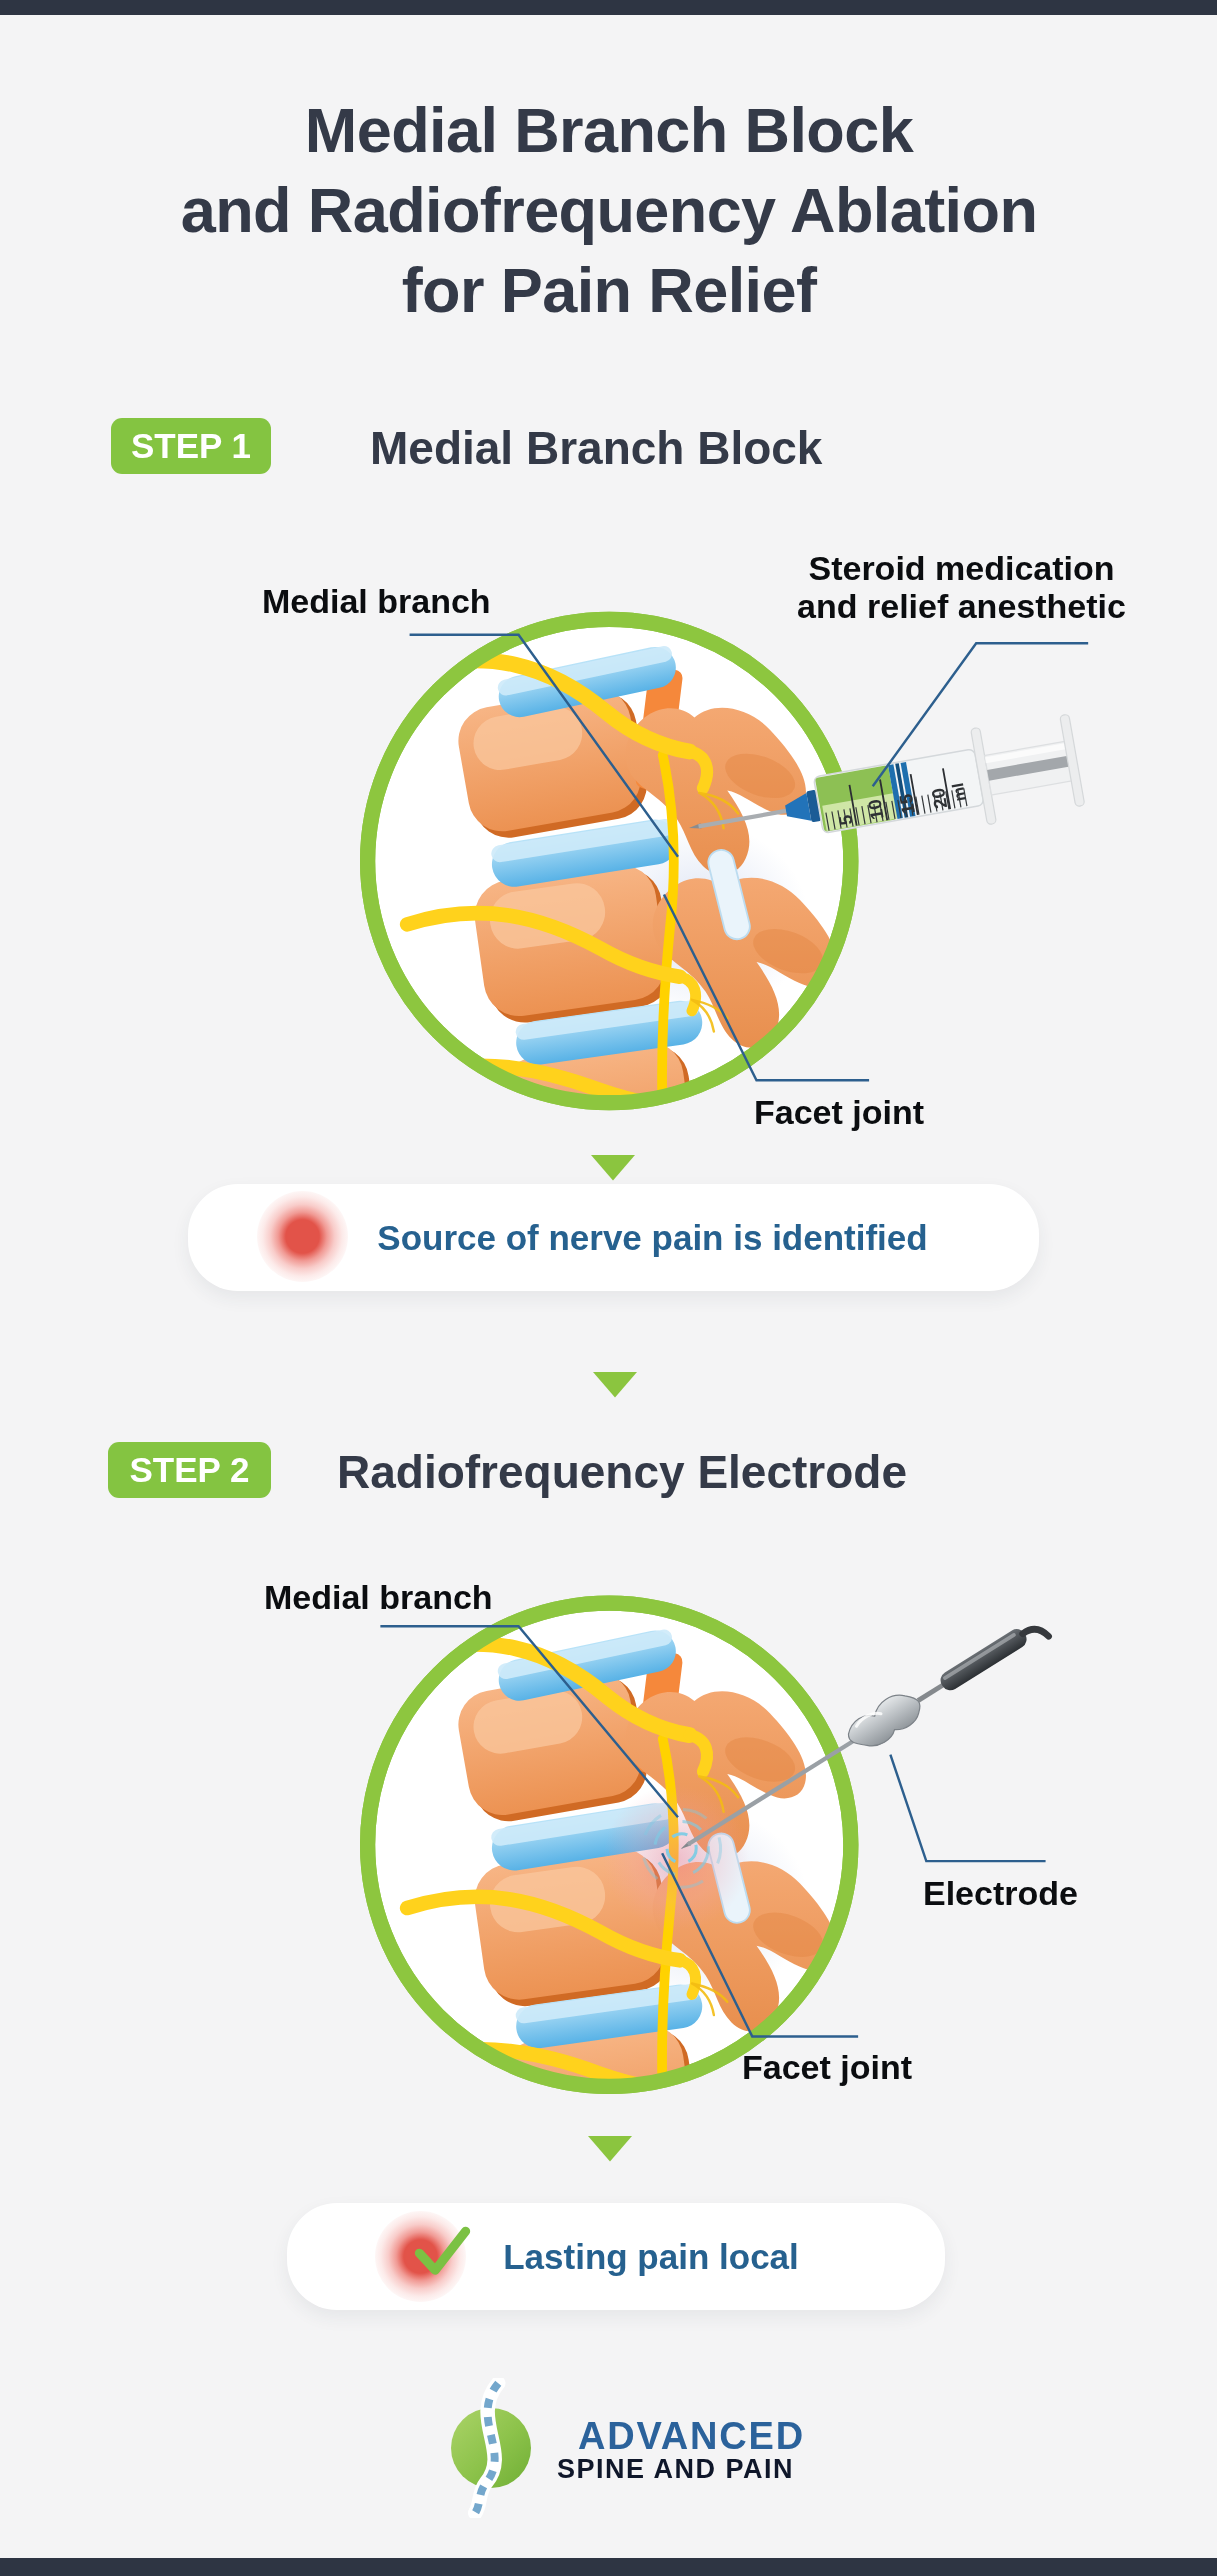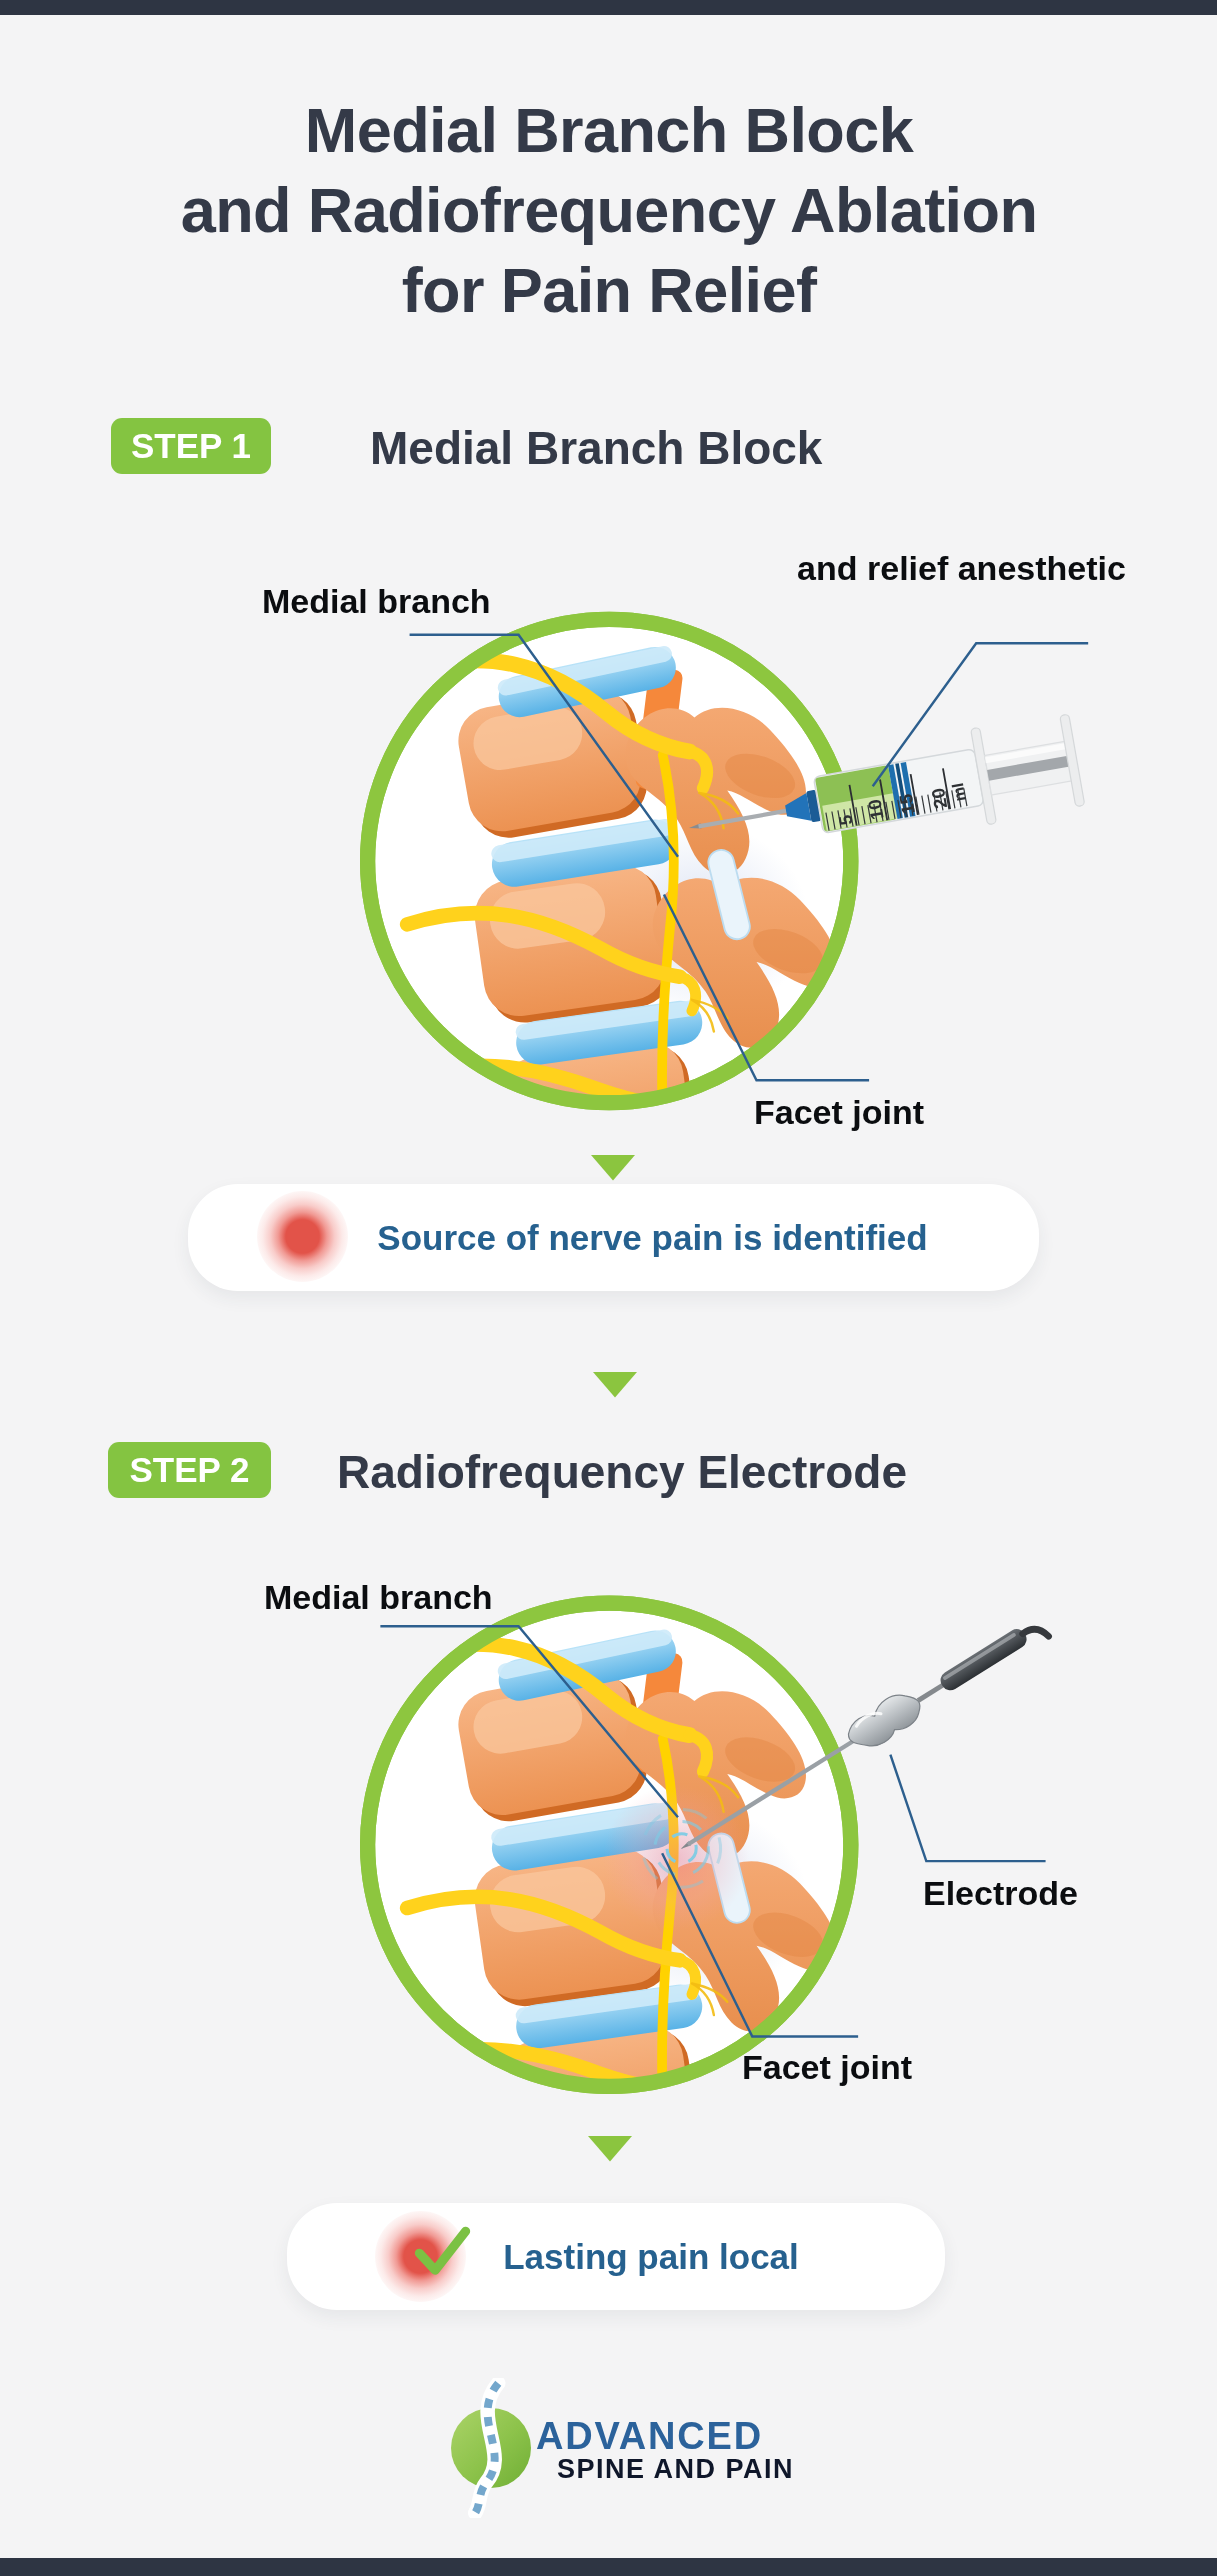--- a/index.html
+++ b/index.html
@@ -208,20 +208,21 @@
 
   <g fill="none" stroke="#2d5f8e" stroke-width="4">
     <path d="M272 103 H451 L713 468"></path>
     <path d="M1387 117 H1203 L1033 352"></path>
     <path d="M690 530 L842 835 H1027"></path>
   </g>
 </svg>
 
 <div class="abs ill-label" style="left:262px;top:582px;">Medial branch</div>
 <div class="abs ill-label steroid-label" style="left:779px;top:549px;">
+  <div>Steroid medication</div>
   <div>and relief anesthetic</div>
 </div>
 <div class="abs ill-label" style="left:754px;top:1093px;">Facet joint</div>
 
 <div class="abs down-arrow" style="left:591px;top:1155px;"></div>
 <div class="abs result-card" style="left:188px;top:1184px;width:851px;height:107px;">
   <div class="pain-glow abs" style="left:69px;top:7.3px;"></div>
   <div class="card-text" style="transform:translateX(39px);">Source of nerve pain is identified</div>
 </div>
 <div class="abs down-arrow" style="left:593px;top:1372px;"></div>
@@ -270,15 +271,15 @@
     <polyline points="12,48 38,76 88,12" fill="none" stroke="#7bc143" stroke-width="15" stroke-linecap="round" stroke-linejoin="round"></polyline>
   </svg>
   <div class="card-text" style="transform:translateX(35px);">Lasting pain local</div>
 </div>
 
 <div class="abs logo-circle" style="left:451px;top:2408px;"></div>
 <svg class="abs" style="left:451px;top:2378px;" width="80" height="140" viewBox="0 0 132 230">
   <path d="M78 8 C30 66 100 122 58 172 C44 190 50 206 40 222" fill="none" stroke="#ffffff" stroke-width="24" stroke-linecap="round"></path>
   <path d="M78 8 C30 66 100 122 58 172 C44 190 50 206 40 222" fill="none" stroke="#74a7cc" stroke-width="13" stroke-dasharray="15 15" stroke-linecap="butt"></path>
 </svg>
-<div class="abs logo-name1" style="left:536px;top:2415px;">ADVANCED</div>
+<div class="abs logo-name1" style="left:578px;top:2415px;">ADVANCED</div>
 <div class="abs logo-name2" style="left:557px;top:2454px;">SPINE AND PAIN</div>
 
 
 </body></html>

